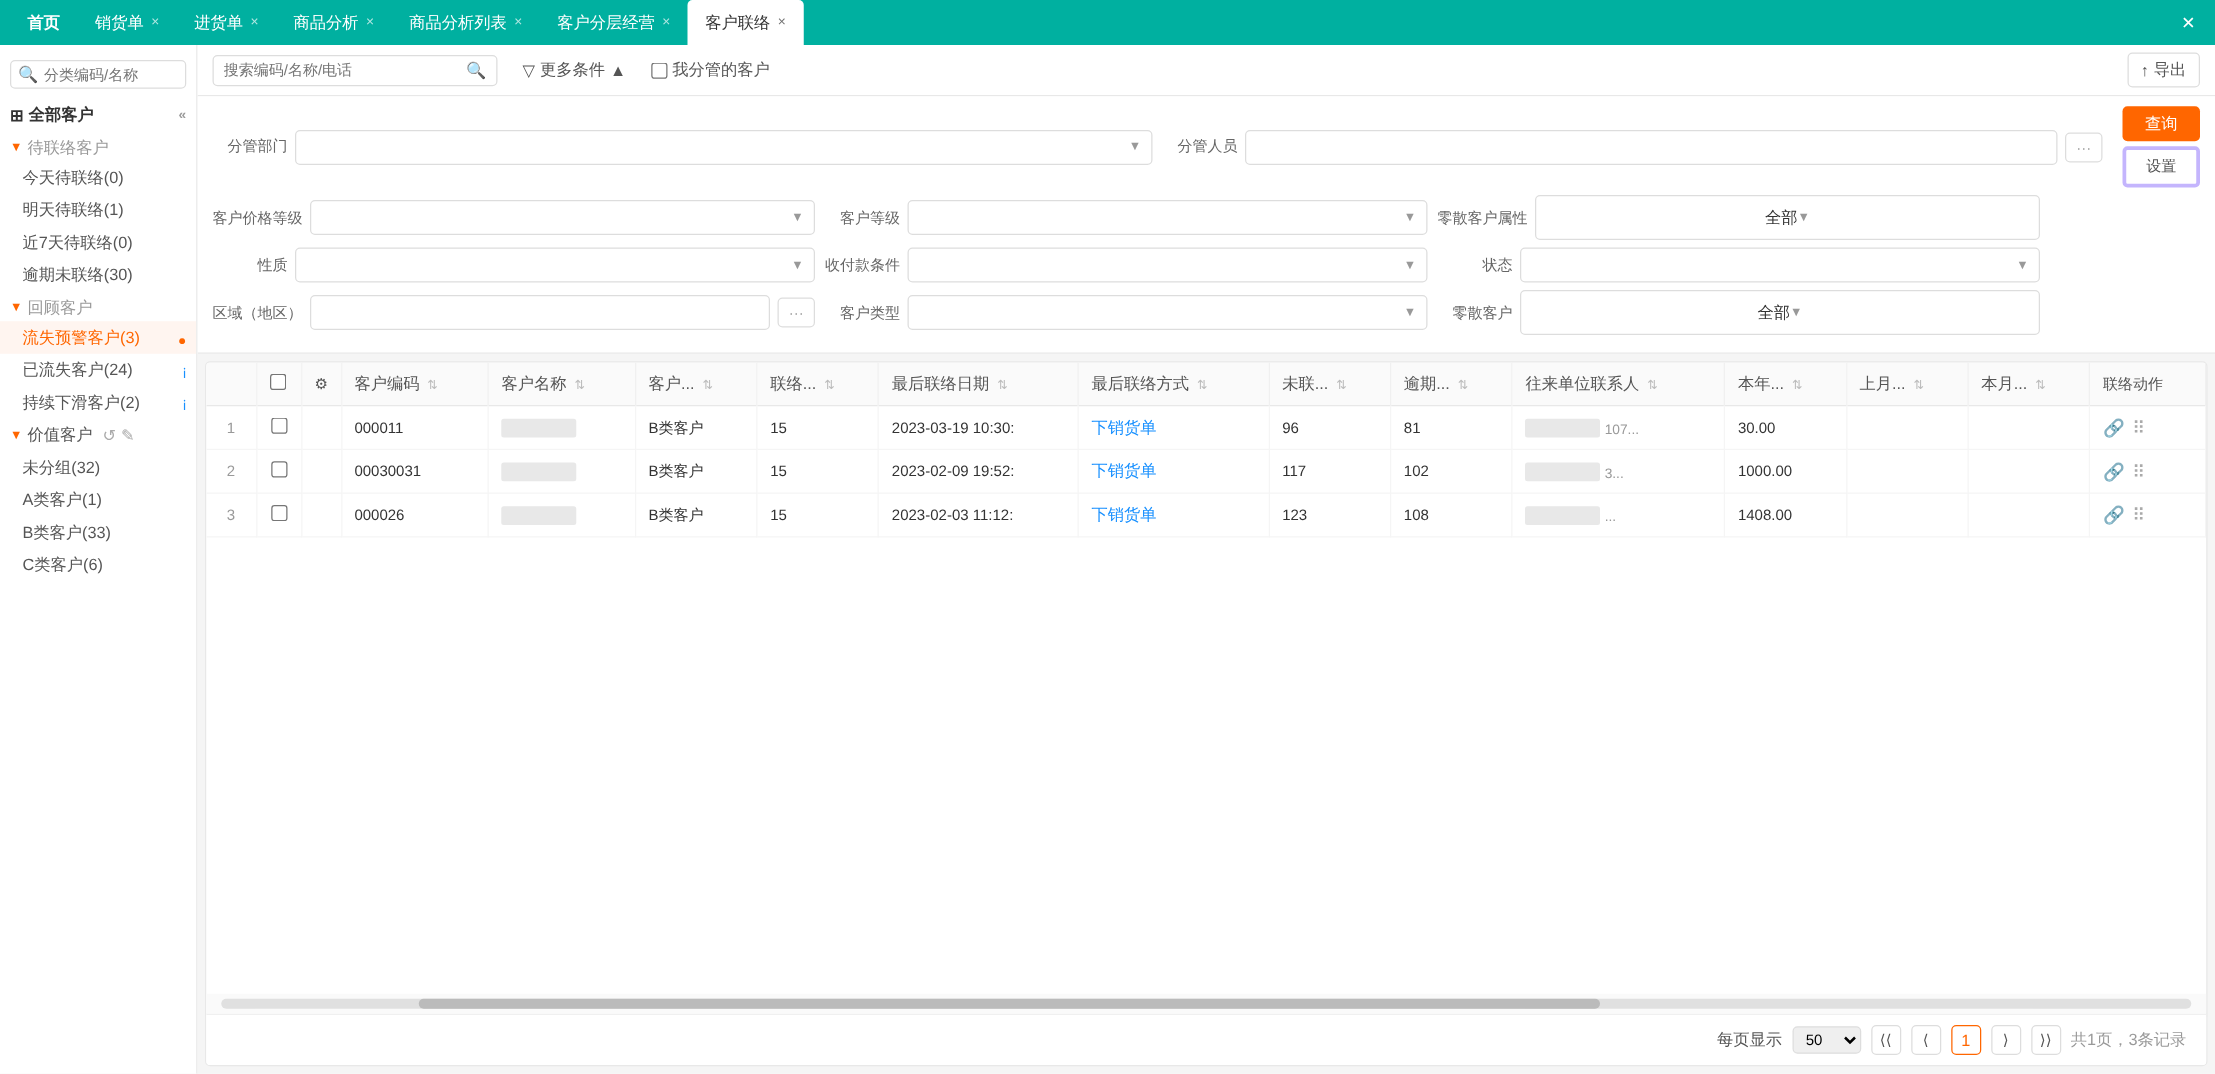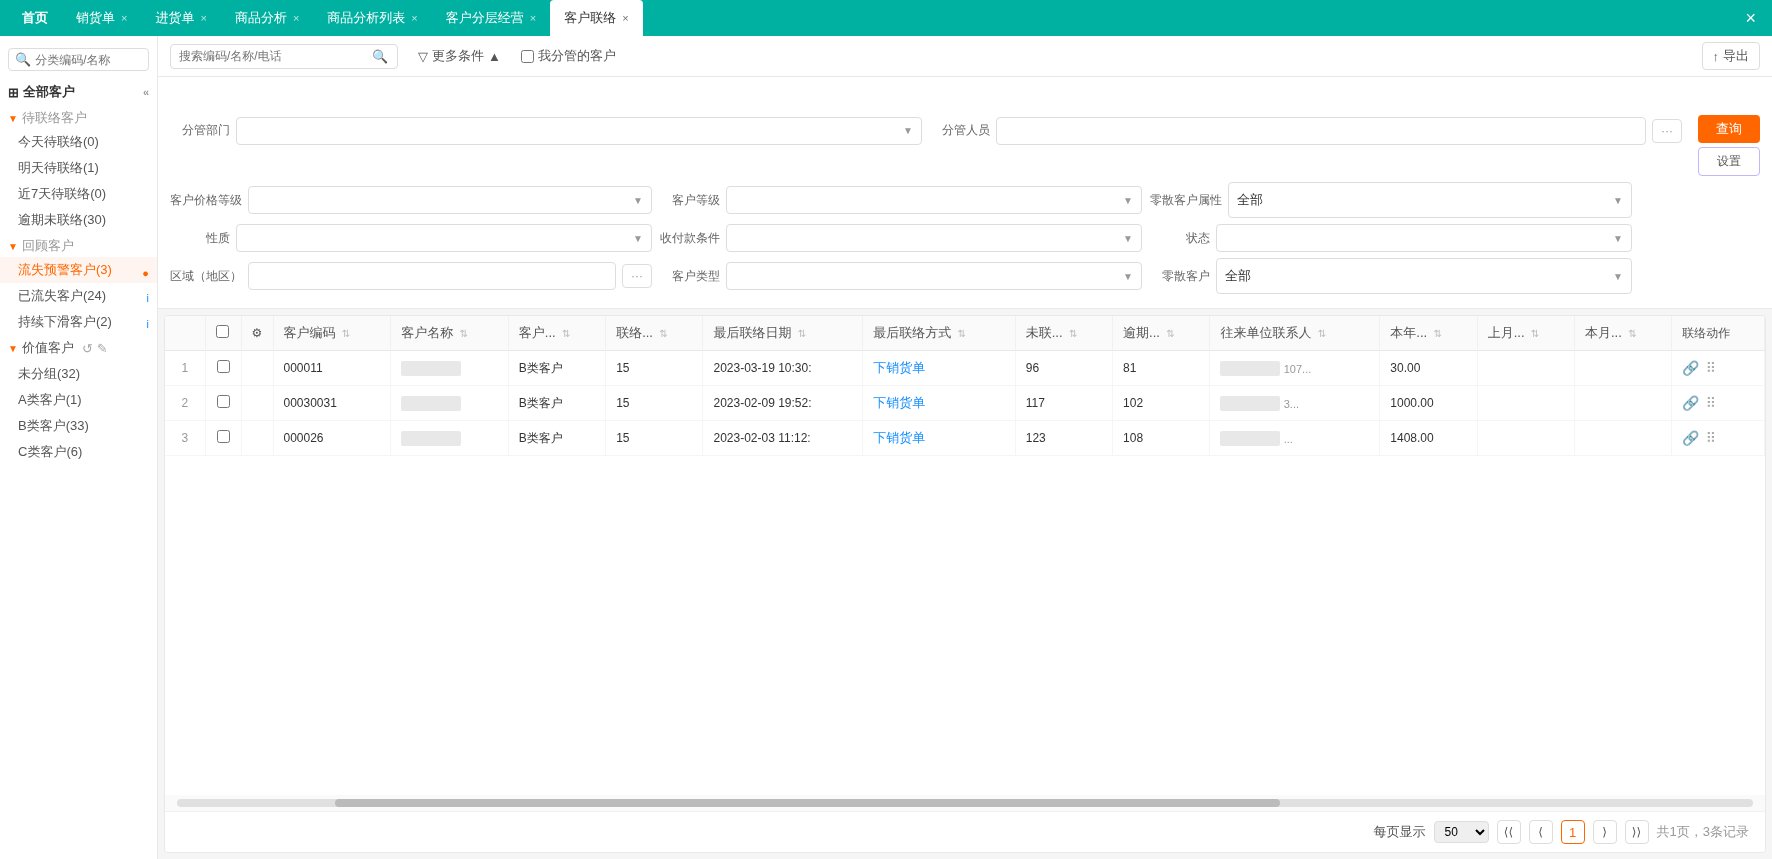--- a/index.html
+++ b/index.html
@@ -258,47 +258,46 @@
       flex: 1;
       border: 1px solid #ddd;
       border-radius: 4px;
       padding: 4px 8px;
       font-size: 12px;
       outline: none;
       height: 36px;
       background: white;
       display: flex;
       align-items: center;
-      justify-content: space-between;
+      justify-content: center;
       cursor: pointer;
       color: #333;
     }
     .chevron-down { color: #999; font-size: 10px; }
     .filter-more-btn {
       border: 1px solid #ddd;
       border-radius: 4px;
       padding: 4px 8px;
       color: #999;
       font-size: 12px;
       cursor: pointer;
     }
     .btn-query {
       background: #f60;
       color: white;
       border: none;
       border-radius: 4px;
       padding: 5px 18px;
       font-size: 13px;
       cursor: pointer;
-      margin-top: 30px;
     }
     .btn-settings {
       background: white;
       color: #555;
-      border: 1px solid #c4b5fd;
+      border: 3px solid #c4b5fd;
       border-radius: 4px;
       padding: 5px 12px;
       font-size: 12px;
       cursor: pointer;
     }
 
     
     .table-container {
       flex: 1;
       background: white;

